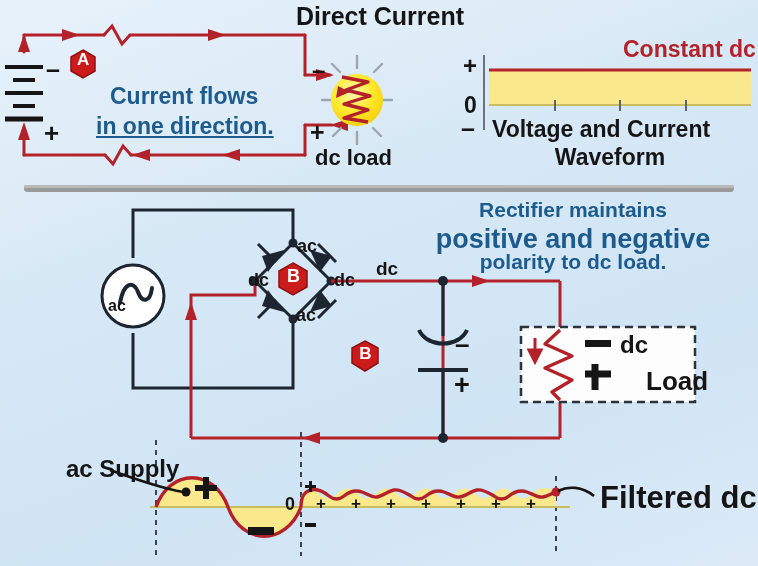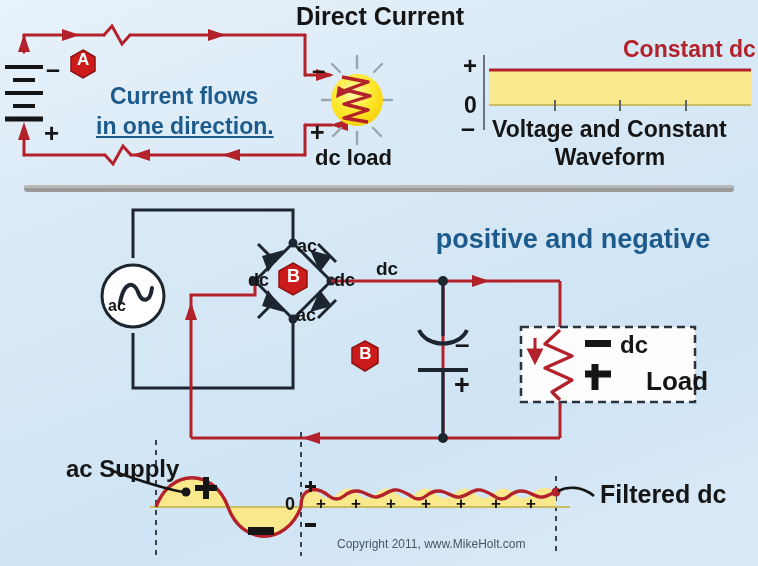--- a/index.html
+++ b/index.html
@@ -251,51 +251,52 @@
   <div class="lbl dark" style="left:44px;top:118px;font-size:26px;">+</div>
 
   <div class="lbl dark" style="left:312px;top:56px;font-size:24px;">–</div>
   <div class="lbl dark" style="left:310px;top:118px;font-size:25px;">+</div>
   <div class="lbl dark" style="left:315px;top:145px;font-size:22px;">dc load</div>
 
   <div class="lbl red" style="left:576px;top:36px;font-size:23px;margin-left:47px;">Constant dc</div>
   <div class="lbl dark" style="left:463px;top:52px;font-size:24px;">+</div>
   <div class="lbl dark" style="left:464px;top:92px;font-size:23px;">0</div>
   <div class="lbl dark" style="left:461px;top:114px;font-size:25px;">–</div>
-  <div class="lbl dark" style="left:492px;top:116px;font-size:23px;">Voltage and Constant</div>
+  <div class="lbl dark" style="left:492px;top:116px;font-size:23px;">Voltage and Current</div>
   <div class="lbl dark ctr" style="left:610px;top:144px;font-size:23px;text-align:right;">Waveform</div>
 
+  <div class="lbl blue ctr" style="left:573px;top:198px;font-size:21px;">Rectifier maintains</div>
   <div class="lbl blue ctr" style="left:573px;top:224px;font-size:27px;">positive and negative</div>
+  <div class="lbl blue ctr" style="left:573px;top:250px;font-size:21px;">polarity to dc load.</div>
 
   <div class="lbl dark" style="left:108px;top:297px;font-size:16px;">ac</div>
 
   <div class="lbl dark" style="left:297px;top:236px;font-size:18px;">ac</div>
   <div class="lbl dark" style="left:296px;top:305px;font-size:18px;">ac</div>
   <div class="lbl dark" style="left:248px;top:270px;font-size:18px;">dc</div>
   <div class="lbl dark" style="left:334px;top:270px;font-size:18px;">dc</div>
 
   <div class="lbl" style="left:287px;top:266px;width:13px;text-align:center;color:#fff;font-size:18px;font-weight:700;">B</div>
   <div class="lbl" style="left:359px;top:344px;width:13px;text-align:center;color:#fff;font-size:17px;font-weight:700;">B</div>
 
   <div class="lbl dark" style="left:376px;top:258px;font-size:19px;">dc</div>
 
   <div class="lbl dark" style="left:455px;top:329px;font-size:26px;">–</div>
   <div class="lbl dark" style="left:454px;top:370px;font-size:27px;">+</div>
 
   <div class="lbl dark" style="left:620px;top:331px;font-size:24px;">dc</div>
   <div class="lbl dark" style="left:646px;top:366px;font-size:26px;">Load</div>
 
   <div class="lbl dark" style="left:18px;top:455px;font-size:24px;margin-left:48px;">ac Supply</div>
-  <div class="lbl dark" style="left:600px;top:480px;font-size:25px;">Filtered dc</div>
+  <div class="lbl dark" style="left:600px;top:480px;font-size:31px;">Filtered dc</div>
   <div class="lbl dark" style="left:285px;top:494px;font-size:18px;">0</div>
 
   <div id="ripple-marks">
       <div class="lbl dark" style="left: 316px; top: 494px; font-size: 17px;">+</div>
       <div class="lbl dark" style="left: 351px; top: 494px; font-size: 17px;">+</div>
       <div class="lbl dark" style="left: 386px; top: 494px; font-size: 17px;">+</div>
       <div class="lbl dark" style="left: 421px; top: 494px; font-size: 17px;">+</div>
       <div class="lbl dark" style="left: 456px; top: 494px; font-size: 17px;">+</div>
       <div class="lbl dark" style="left: 491px; top: 494px; font-size: 17px;">+</div>
       <div class="lbl dark" style="left: 526px; top: 494px; font-size: 17px;">+</div>
     </div>
 
-  <div class="lbl tiny" style="left:337px;top:537px;font-size:12px;">Copyright 2011, www.MikeHolt.com</div>
 </div>
 
 </body></html>

